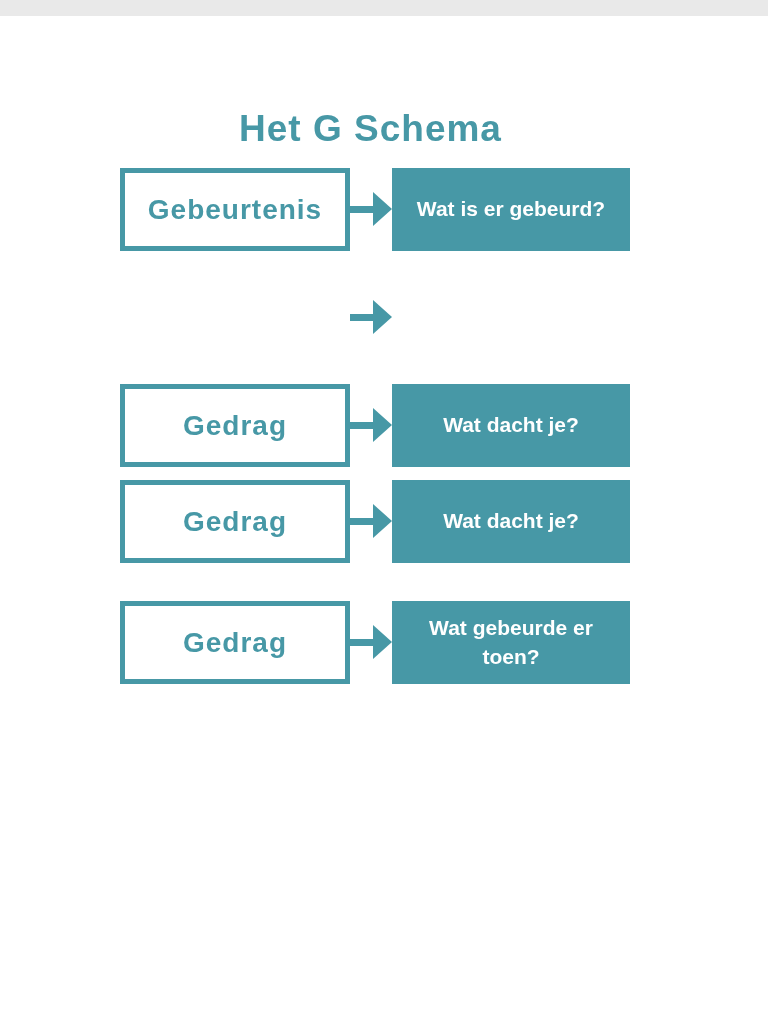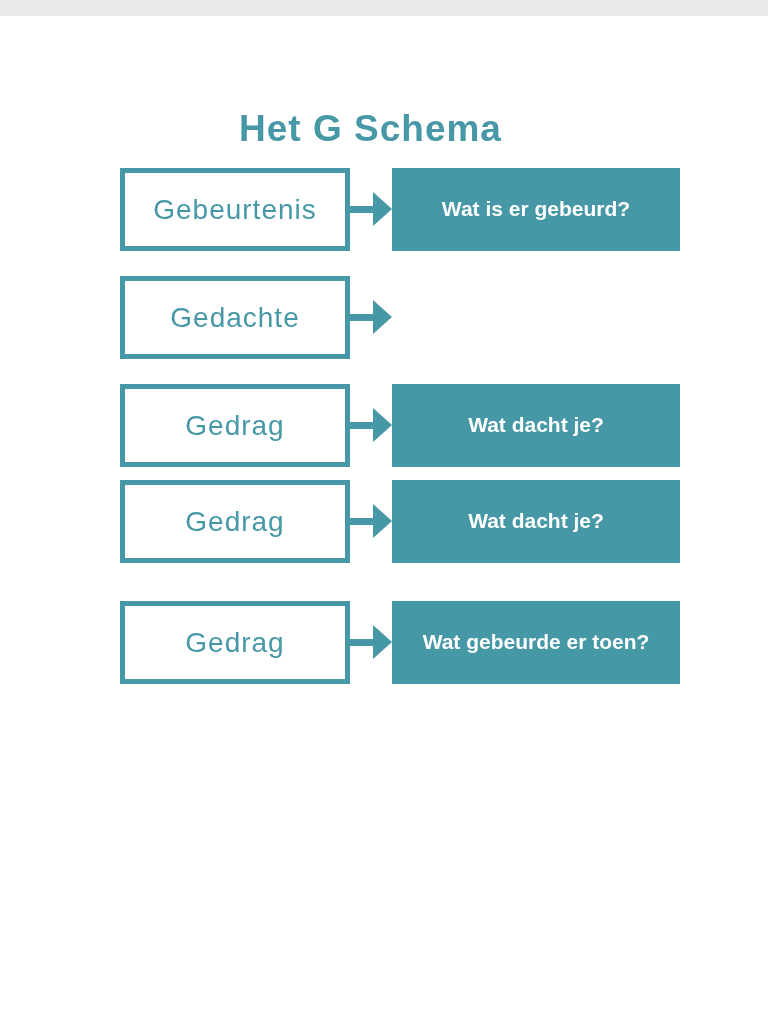--- a/index.html
+++ b/index.html
@@ -39,21 +39,21 @@
     left:0;top:0;
     width:230px;height:83px;
     box-sizing:border-box;
     background:var(--box-background);
     border:5px solid var(--accent);
     display:flex;align-items:center;justify-content:center;
   }
   .gbox .term{
     color:var(--accent);
     font-size:28px;
-    font-weight:normal;
+    font-weight:bold;
     letter-spacing:1px;
     white-space:nowrap;
   }
   .arrow{
     position:absolute;
     left:230px;top:0;width:42px;height:83px;
   }
   .arrow .shaft{
     position:absolute;
     left:0;top:38px;
@@ -64,21 +64,21 @@
     position:absolute;
     left:23px;top:24px;
     width:0;height:0;
     border-top:17px solid transparent;
     border-bottom:17px solid transparent;
     border-left:19px solid var(--accent);
   }
   .qbox{
     position:absolute;
     left:272px;top:0;
-    width:288px;height:83px;
+    width:238px;height:83px;
     box-sizing:border-box;
     background:var(--accent);
     display:flex;align-items:center;justify-content:center;
     padding:0 8px;
   }
   .qbox .question{
     color:var(--question-text);
     font-size:21px;
     font-weight:bold;
     text-align:center;
@@ -101,23 +101,20 @@
       <div class="arrow">
         <span class="shaft"></span>
         <span class="head"></span>
       </div>
       <div class="qbox">
         <span class="question">Wat is er gebeurd?</span>
       </div>
     </div>
 
     <div class="row" style="top:260px">
-      <div class="gbox">
-        <span class="term">Gedachte</span>
-      </div>
       <div class="arrow">
         <span class="shaft"></span>
         <span class="head"></span>
       </div>
     </div>
 
     <div class="row" style="top:368px">
       <div class="gbox">
         <span class="term">Gedrag</span>
       </div>

